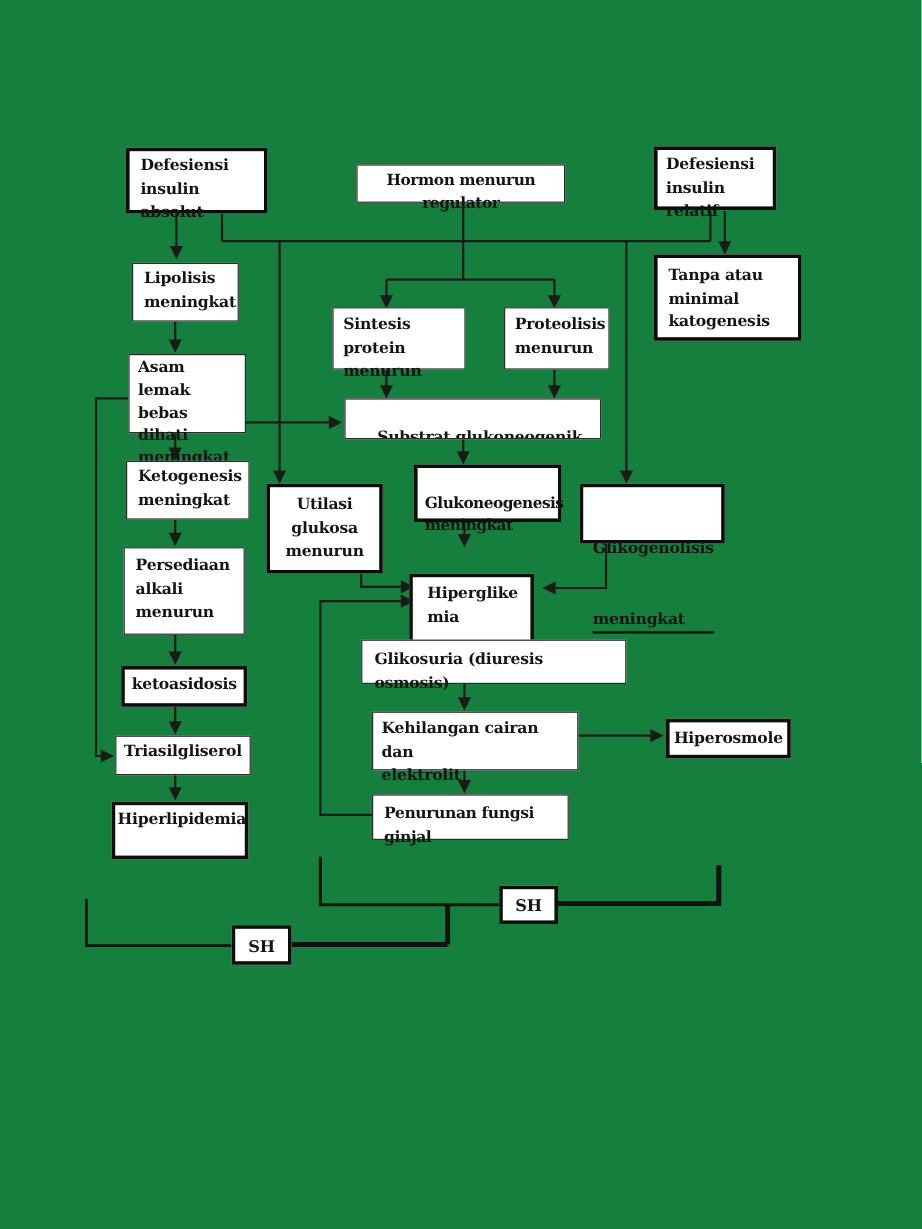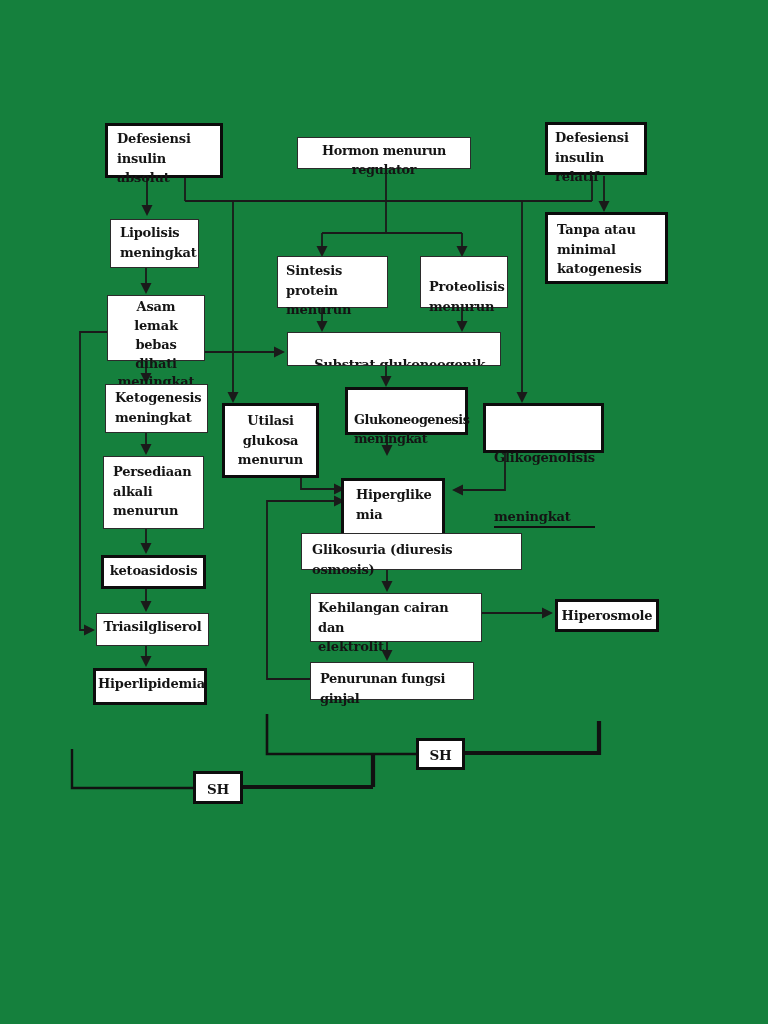--- a/index.html
+++ b/index.html
@@ -106,41 +106,41 @@
   <div class="node b35" style="left:545px;top:122px;width:102px;height:53px;padding:3px 7px;">Defesiensi
 insulin relatif</div>
 
   <div class="node b35" style="left:545px;top:212px;width:123px;height:72px;padding-top:5px;">Tanpa atau
 minimal
 katogenesis</div>
 
   <div class="node" style="left:110px;top:219px;width:89px;height:49px;">Lipolisis
 meningkat</div>
 
-  <div class="node" style="left:107px;top:295px;width:98px;height:66px;line-height:1.45;padding:2px 7px;text-align:center;">Asam lemak
+  <div class="node" style="left:107px;top:295px;width:98px;height:66px;line-height:1.45;padding:2px 7px;">Asam lemak
 bebas dihati
 meningkat</div>
 
   <div class="node" style="left:105px;top:384px;width:103px;height:49px;">Ketogenesis
 meningkat</div>
 
   <div class="node" style="left:103px;top:456px;width:101px;height:73px;padding-top:5px;">Persediaan
 alkali
 menurun</div>
 
   <div class="node b3 center" style="left:101px;top:555px;width:105px;height:34px;">ketoasidosis</div>
 
   <div class="node center" style="left:96px;top:613px;width:113px;height:33px;">Triasilgliserol</div>
 
-  <div class="node b3 center" style="left:93px;top:668px;width:114px;height:37px;">Hiperlipidemia</div>
+  <div class="node b3 center" style="left:93px;top:668px;width:114px;height:48px;">Hiperlipidemia</div>
 
   <div class="node" style="left:277px;top:256px;width:111px;height:52px;padding:4px 8px;">Sintesis protein
 menurun</div>
 
-  <div class="node" style="left:420px;top:256px;width:88px;height:52px;padding:20px 8px;">Proteolisis
+  <div class="node" style="left:420px;top:256px;width:88px;height:52px;padding:4px 8px;">Proteolisis
 menurun</div>
 
   <div class="node clip" style="left:287px;top:332px;width:214px;height:34px;padding:4px 9px;line-height:1.45;">
     <span>Substrat glukoneogenik</span><br>
     
   </div>
 
   <div class="node b35" style="left:222px;top:403px;width:97px;height:75px;padding-top:5px;text-align:center;">Utilasi
 glukosa
 menurun</div>

